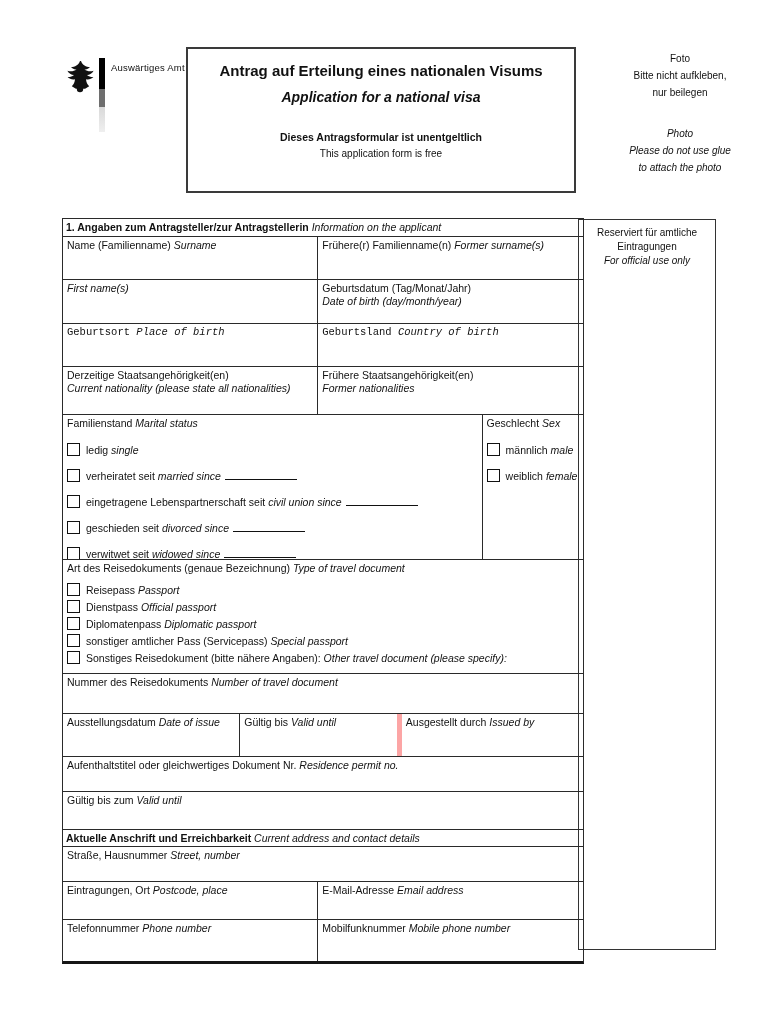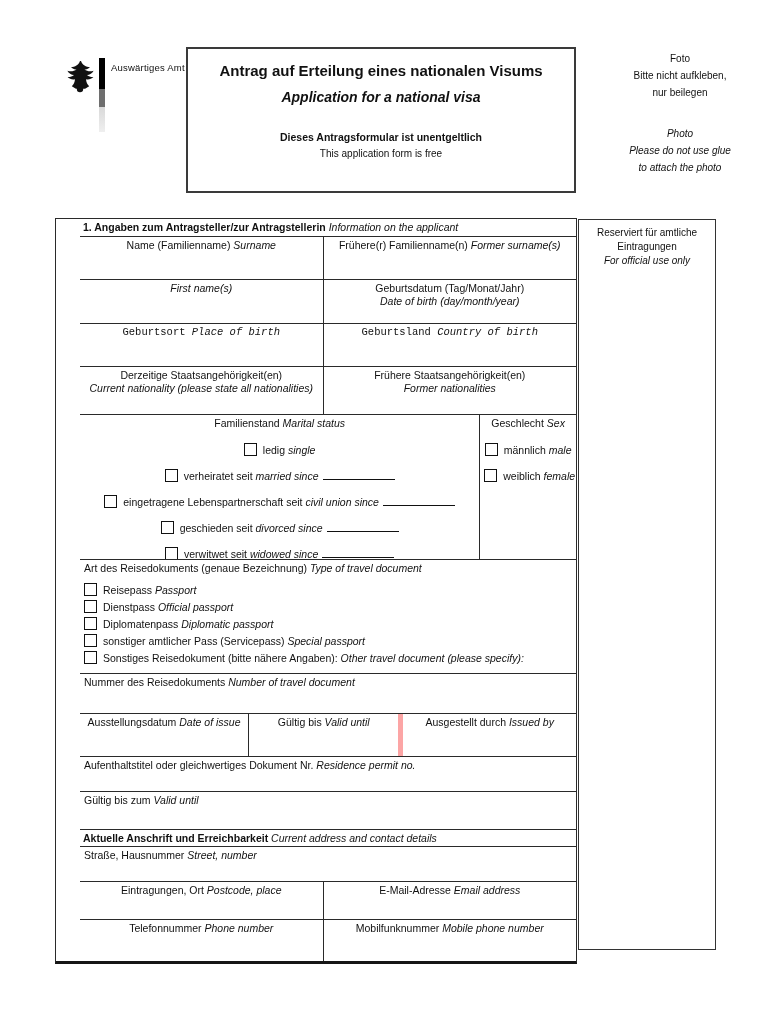--- a/index.html
+++ b/index.html
@@ -17,26 +17,26 @@
   .title-de{margin-top:13px;font-size:15px;font-weight:bold;}
   .title-en{margin-top:10px;font-size:14px;font-weight:bold;font-style:italic;}
   .free-de{margin-top:26px;font-size:10.5px;font-weight:600;}
   .free-en{margin-top:5px;font-size:10px;}
   .photonote{left:594px;top:50px;width:172px;text-align:center;font-size:10px;line-height:17px;}
   .photonote .blockgap{margin-top:24px;}
   
   .officialbox{left:578px;top:219px;width:138px;height:731px;border:1px solid #333;
                text-align:center;font-size:10px;line-height:14px;box-sizing:border-box;padding-top:6px;}
   
-  .formtable{left:55px;top:218px;width:522px;border:1px solid #2a2a2a;border-bottom:3px solid #161616;
-             box-sizing:border-box;padding-left:24px;}
+  .formtable{left:62px;top:218px;width:522px;border:1px solid #2a2a2a;border-bottom:3px solid #161616;
+             box-sizing:border-box;}
   .row{position:relative;border-top:1px solid #2a2a2a;box-sizing:border-box;}
   .row:first-child{border-top:none;}
   .cell{box-sizing:border-box;padding:2px 4px;height:100%;}
-  .cols{display:flex;height:100%;text-align:center;}
+  .cols{display:flex;height:100%;}
   .c-l{width:48.9%;}
   .c-r{width:51.1%;border-left:1px solid #2a2a2a;}
   .c3-1{width:33.9%;}
   .c3-2{width:30.3%;border-left:1px solid #2a2a2a;}
   .c3-3{width:35.8%;border-left:5px solid #fca5a5;}
   .c-marital{width:80.5%;}
   .c-sex{width:19.5%;border-left:1px solid #2a2a2a;}
   .h-sech{height:17px;} .h-r1{height:43px;} .h-r2{height:44px;} .h-r3{height:43px;font-family:Liberation Mono, monospace;}
   .h-r4{height:48px;} .h-marital{height:145px;} .h-travel{height:114px;} .h-num{height:40px;}
   .h-issue{height:43px;} .h-res{height:35px;} .h-valid{height:38px;} .h-addrh{height:17px;}

